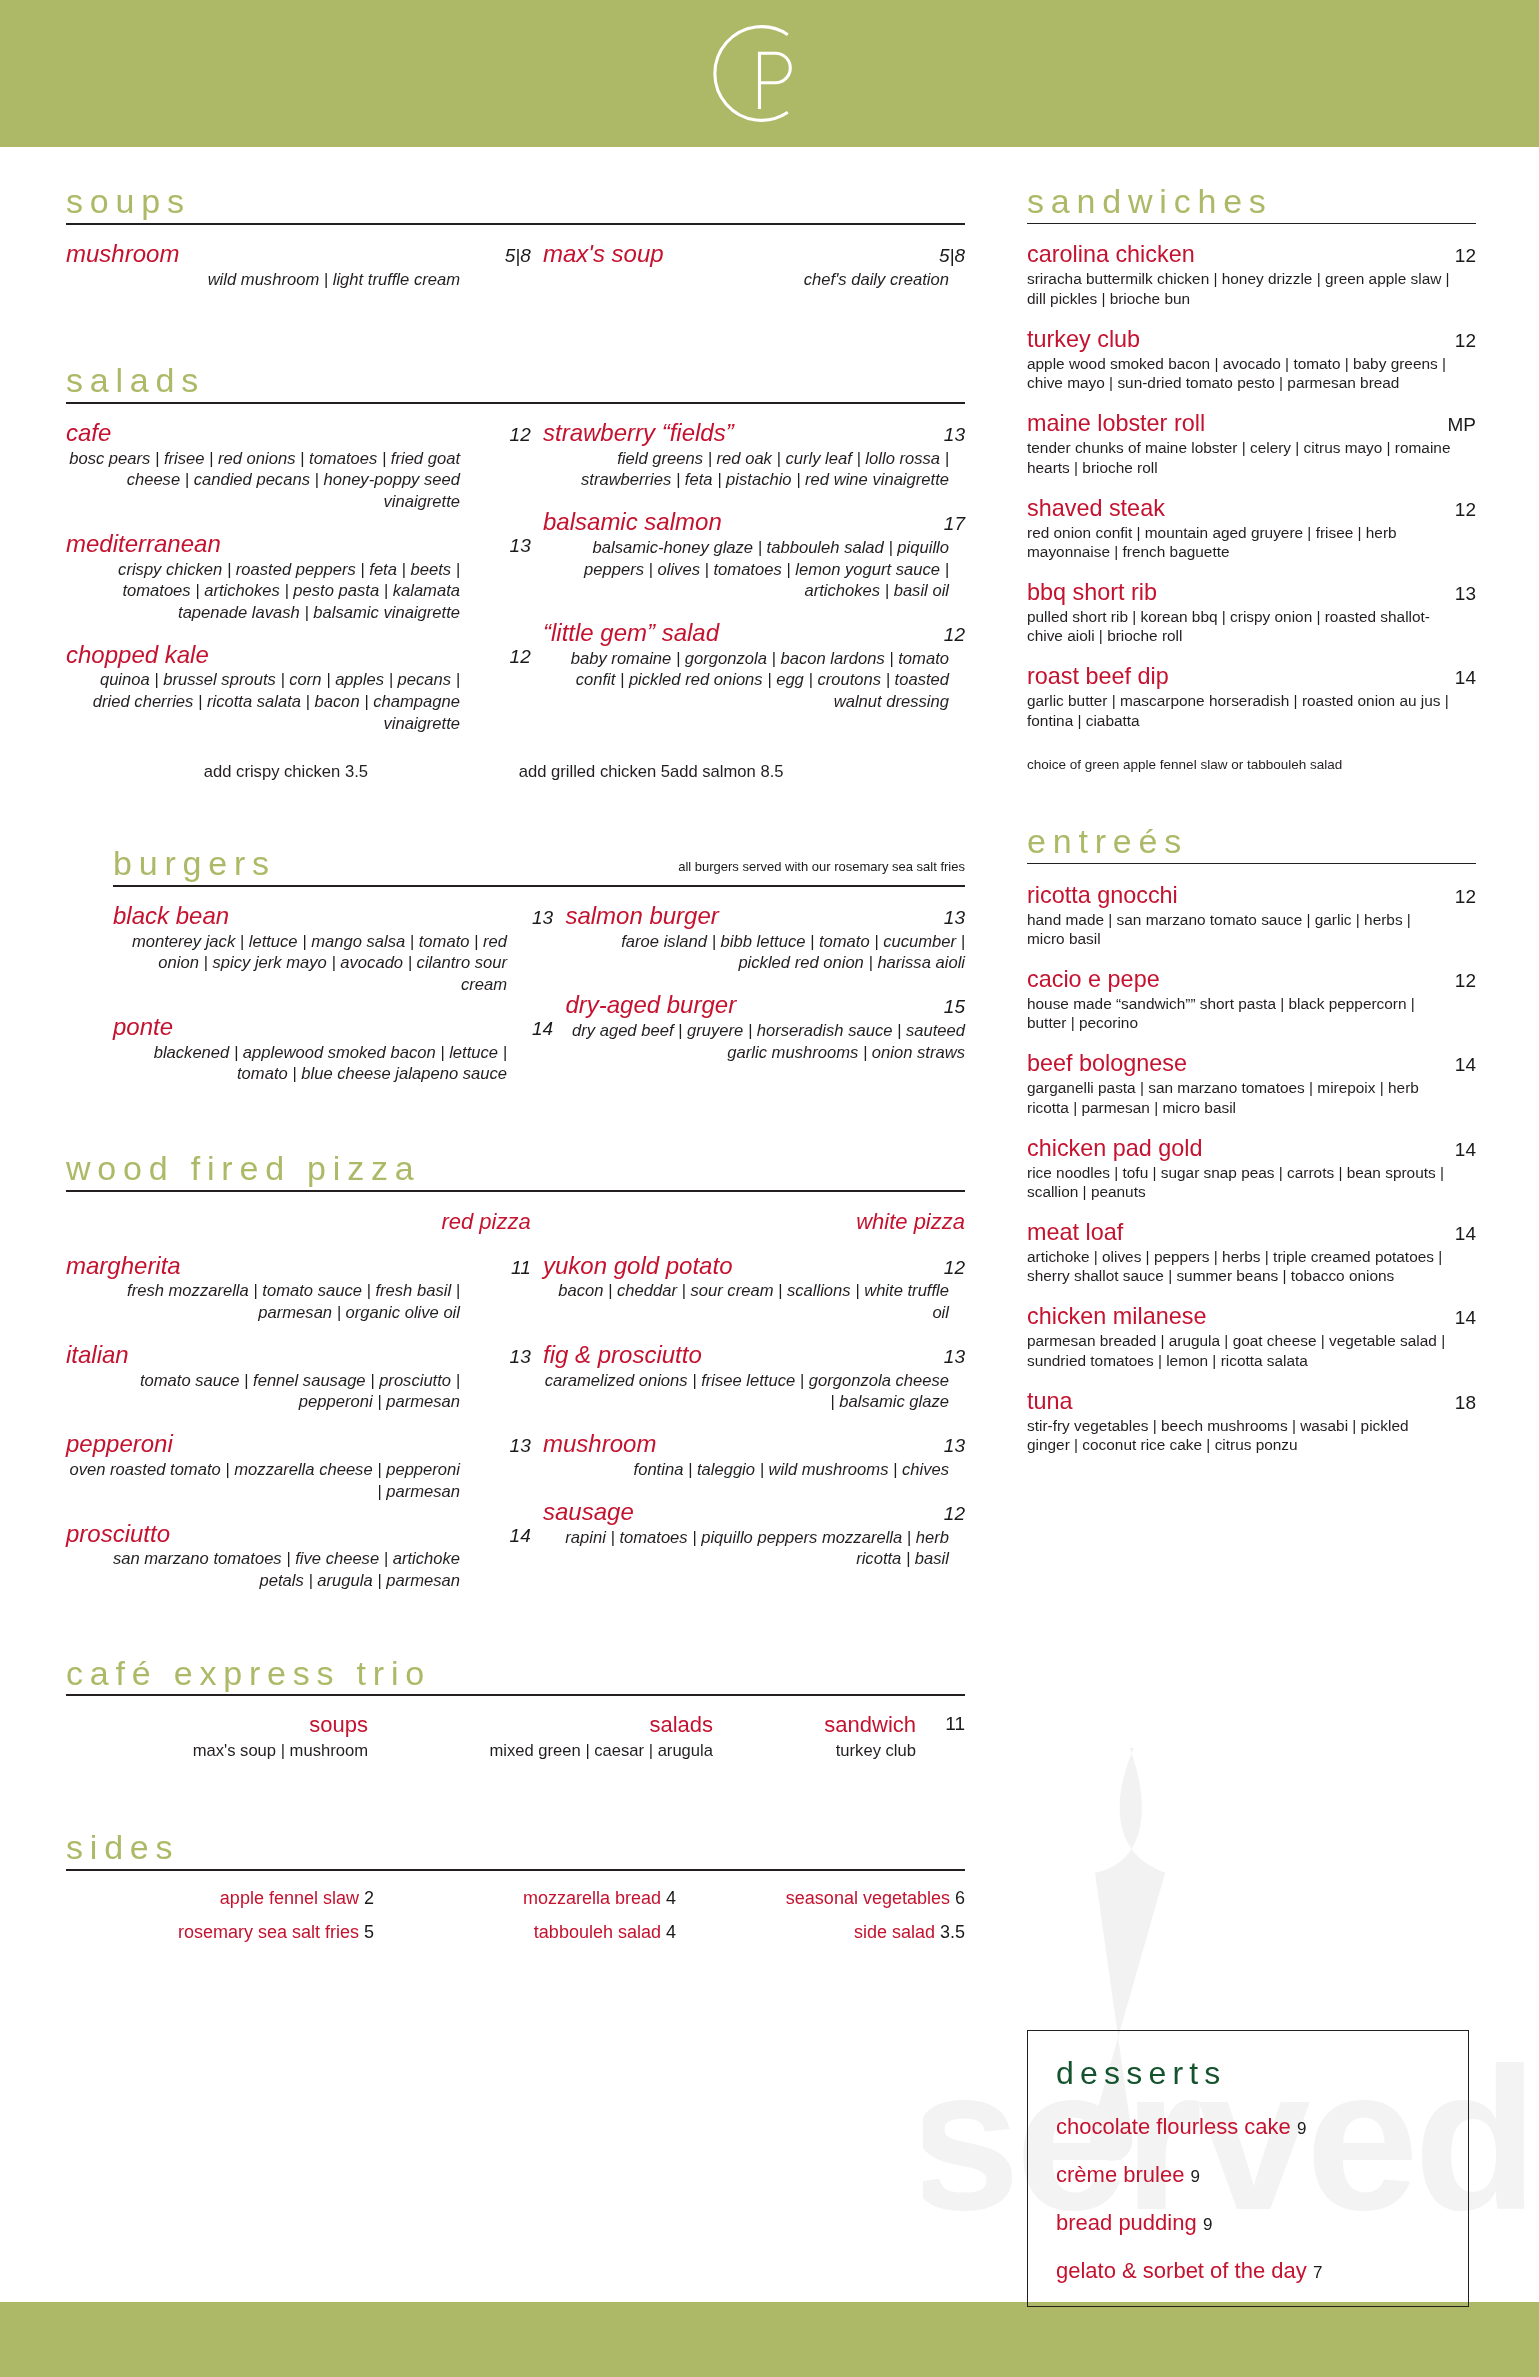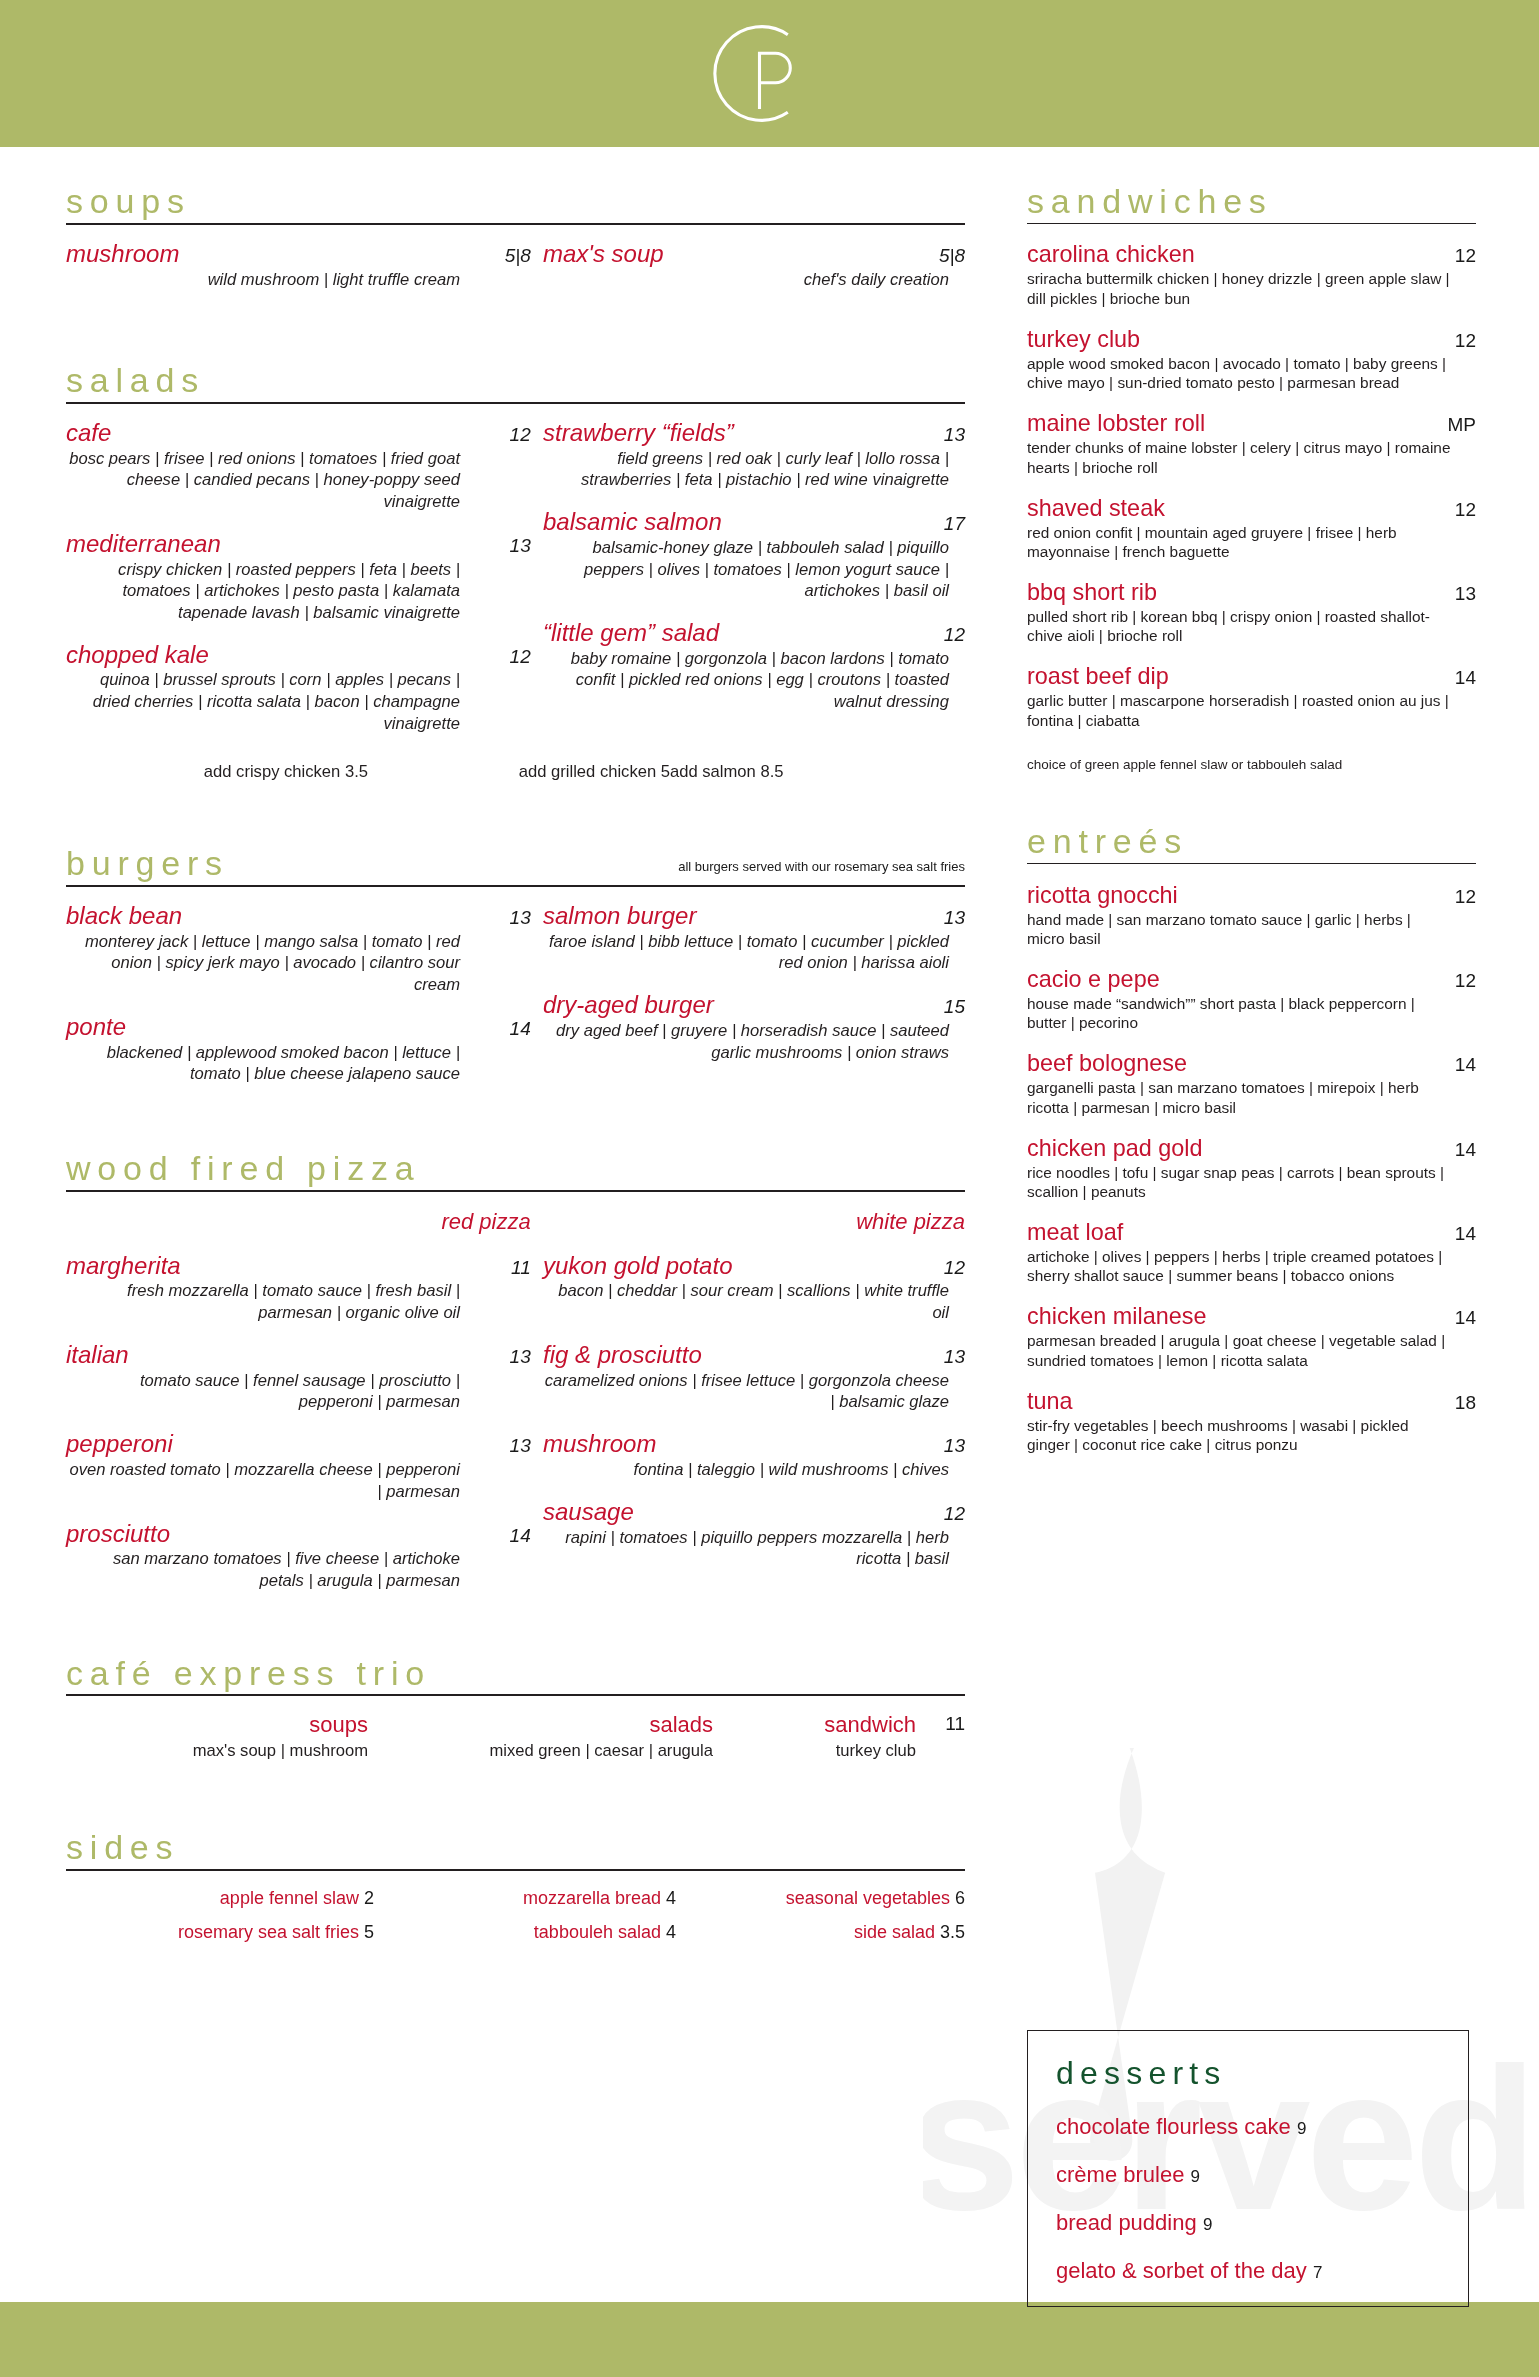--- a/index.html
+++ b/index.html
@@ -255,21 +255,21 @@
           </div>
         </div>
       </div>
       <div class="addons">
         <span class="a1">add crispy chicken 3.5</span>
         <span class="a2">add grilled chicken 5</span>
         <span class="a3">add salmon 8.5</span>
       </div>
     </div>
 
-    <div class="sec" style="margin-top:64px;">
+    <div class="sec" style="margin-top:64px;margin-left:47px;">
       <div class="sec-head">
         <div class="sec-title">burgers</div>
         <div class="sec-note">all burgers served with our rosemary sea salt fries</div>
       </div>
       <div class="rule"></div>
       <div class="cols2">
         <div class="c left">
           <div class="item">
             <div class="item-row">
               <div class="item-name">black bean</div>

